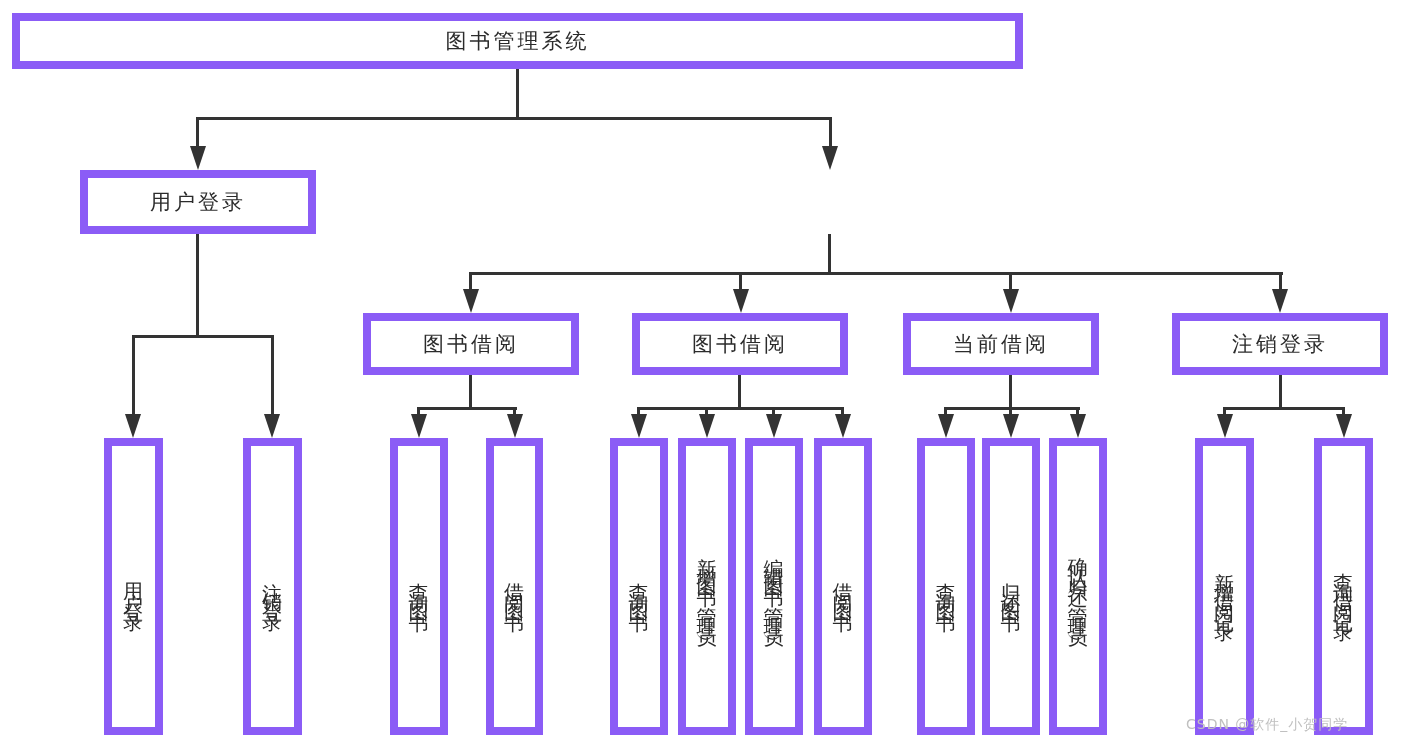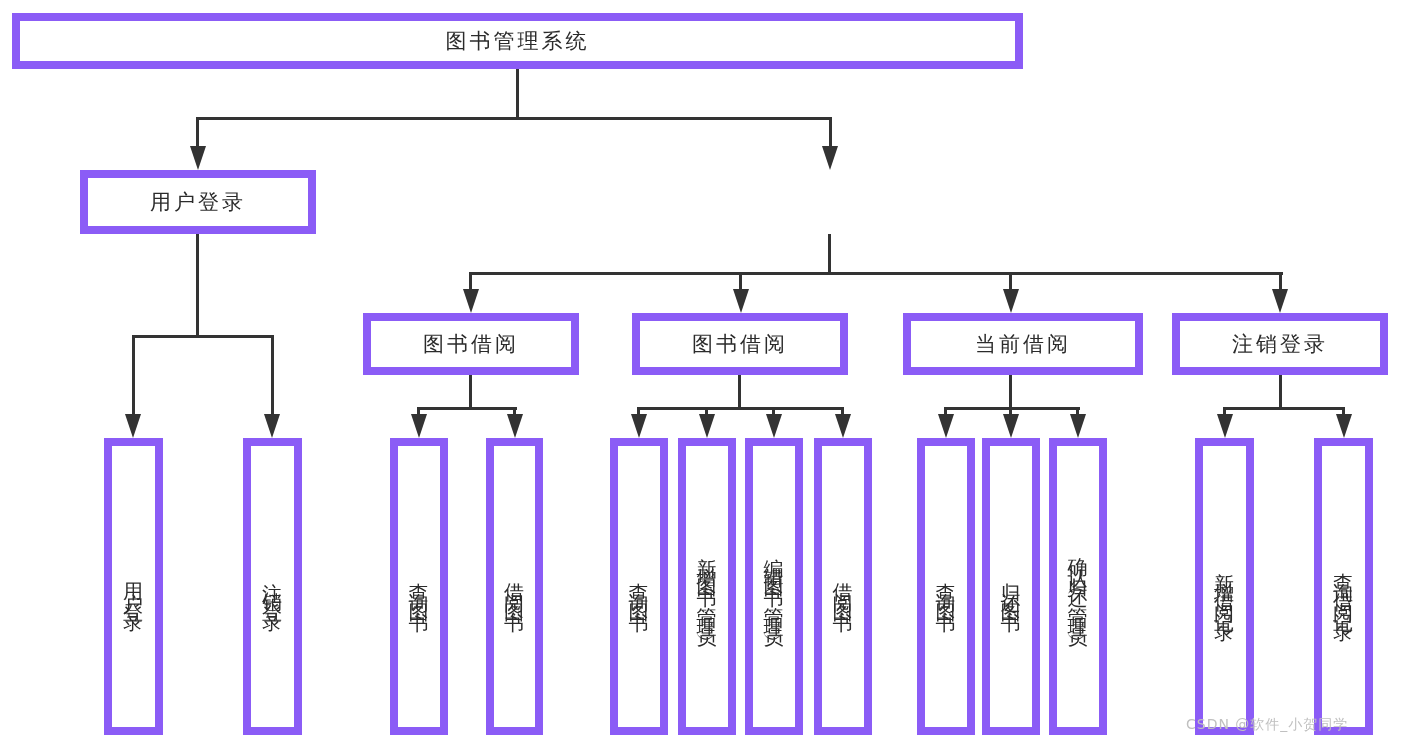--- a/index.html
+++ b/index.html
@@ -66,21 +66,21 @@
   <i class="ar" style="left:733px;top:289px"></i>
   <i class="ar" style="left:1003px;top:289px"></i>
   <i class="ar" style="left:1272px;top:289px"></i>
 
   <div class="box hb" style="left:363px;top:313px;width:216px;height:62px">
     <span>图书借阅</span>
   </div>
   <div class="box hb" style="left:632px;top:313px;width:216px;height:62px">
     <span>图书借阅</span>
   </div>
-  <div class="box hb" style="left:903px;top:313px;width:240px;height:62px">
+  <div class="box hb" style="left:903px;top:313px;width:196px;height:62px">
     <span>当前借阅</span>
   </div>
   <div class="box hb" style="left:1172px;top:313px;width:216px;height:62px">
     <span>注销登录</span>
   </div>
 
   <i class="lv" style="left:469px;top:375px;height:32px"></i>
   <i class="lh" style="left:417px;top:407px;width:100px"></i>
   <i class="lv" style="left:417px;top:407px;height:10px"></i>
   <i class="lv" style="left:513px;top:407px;height:10px"></i>

